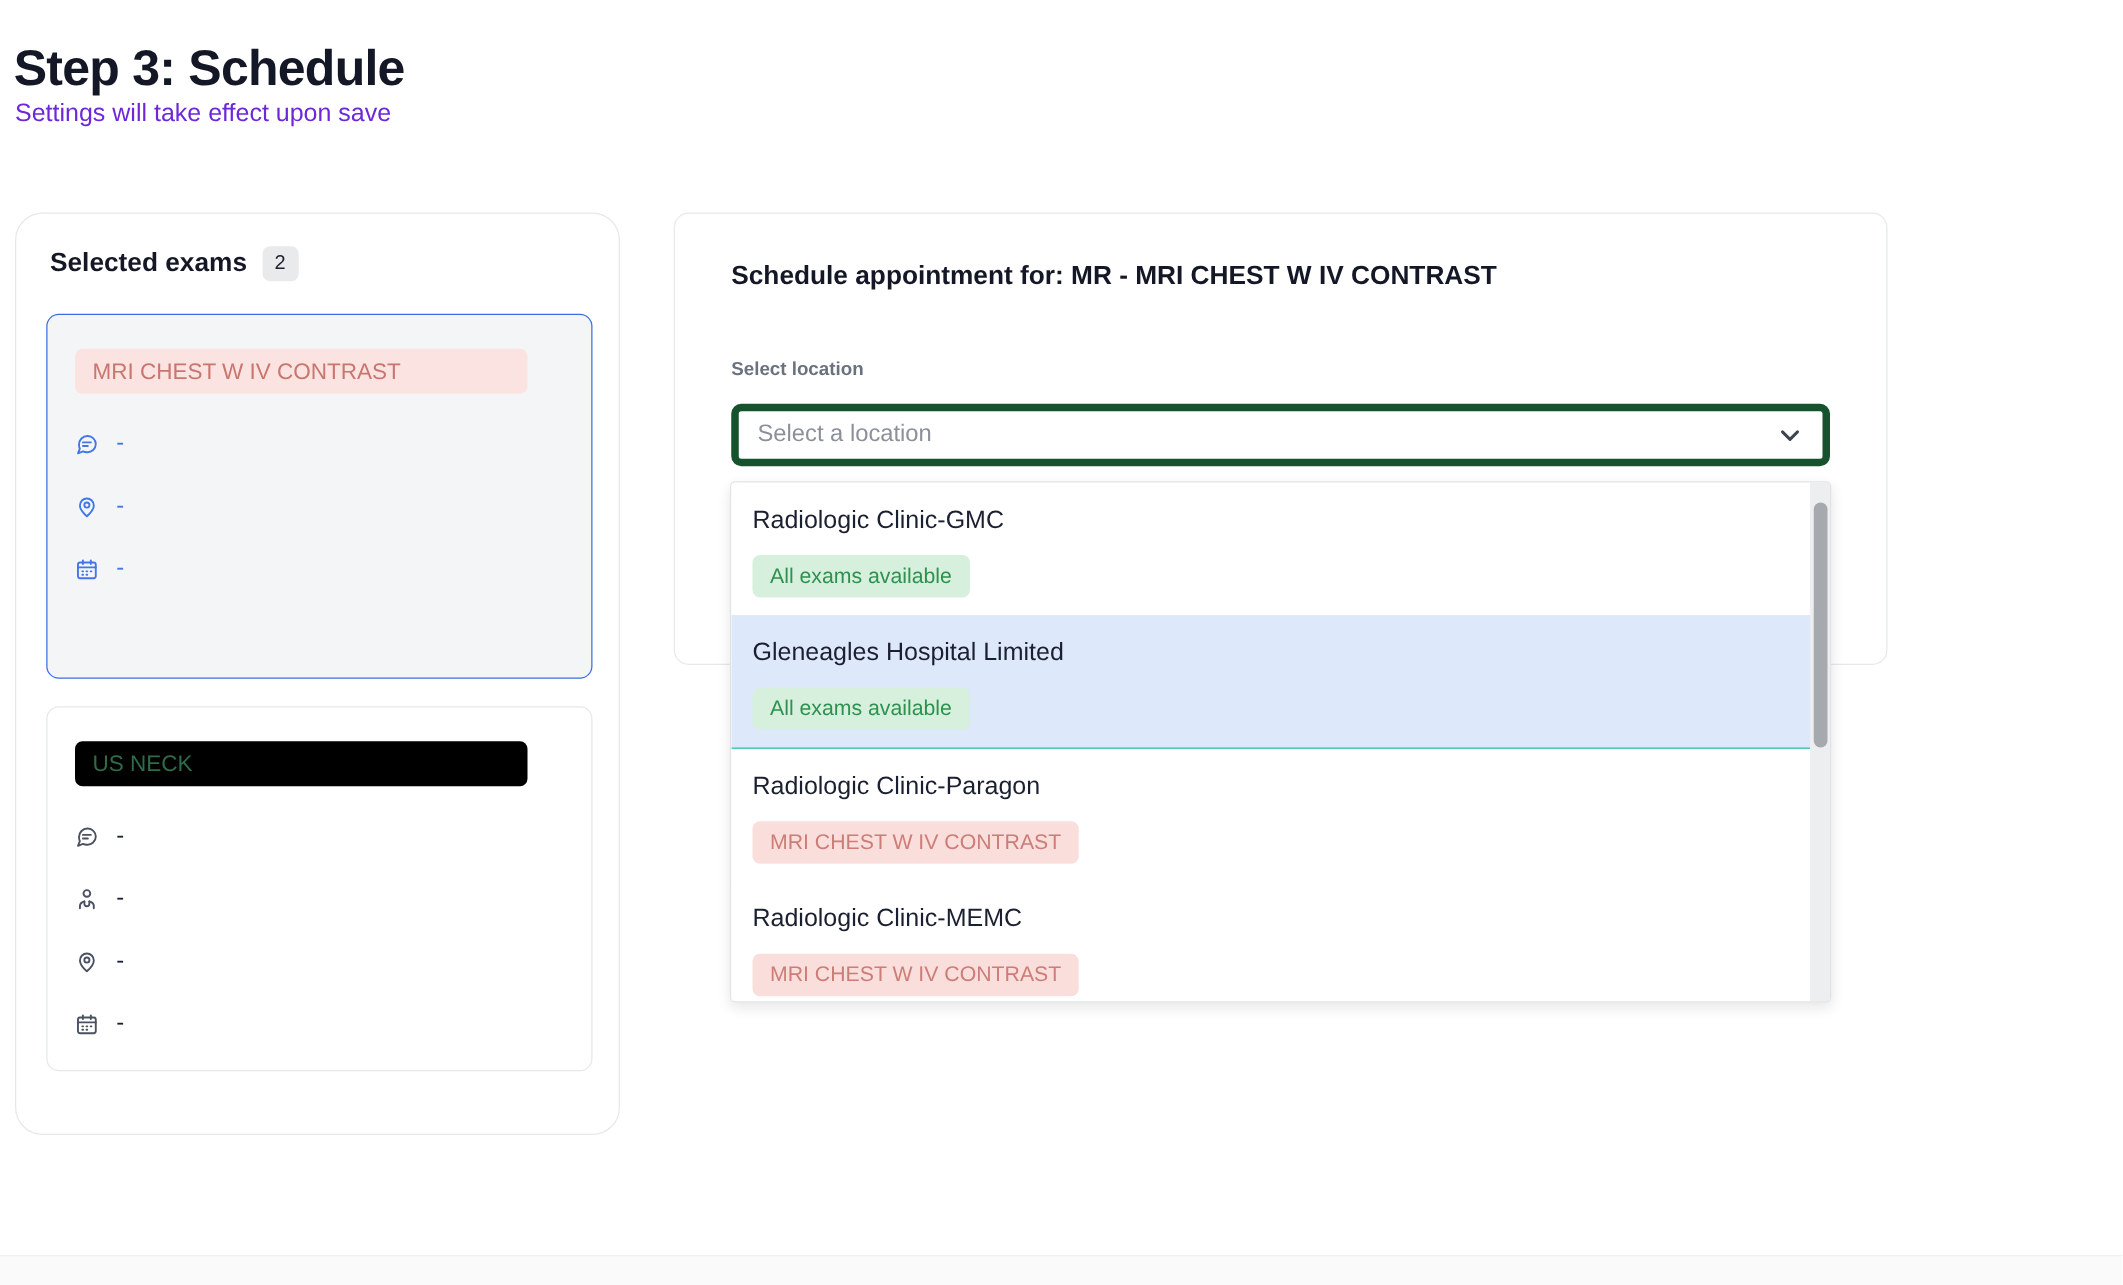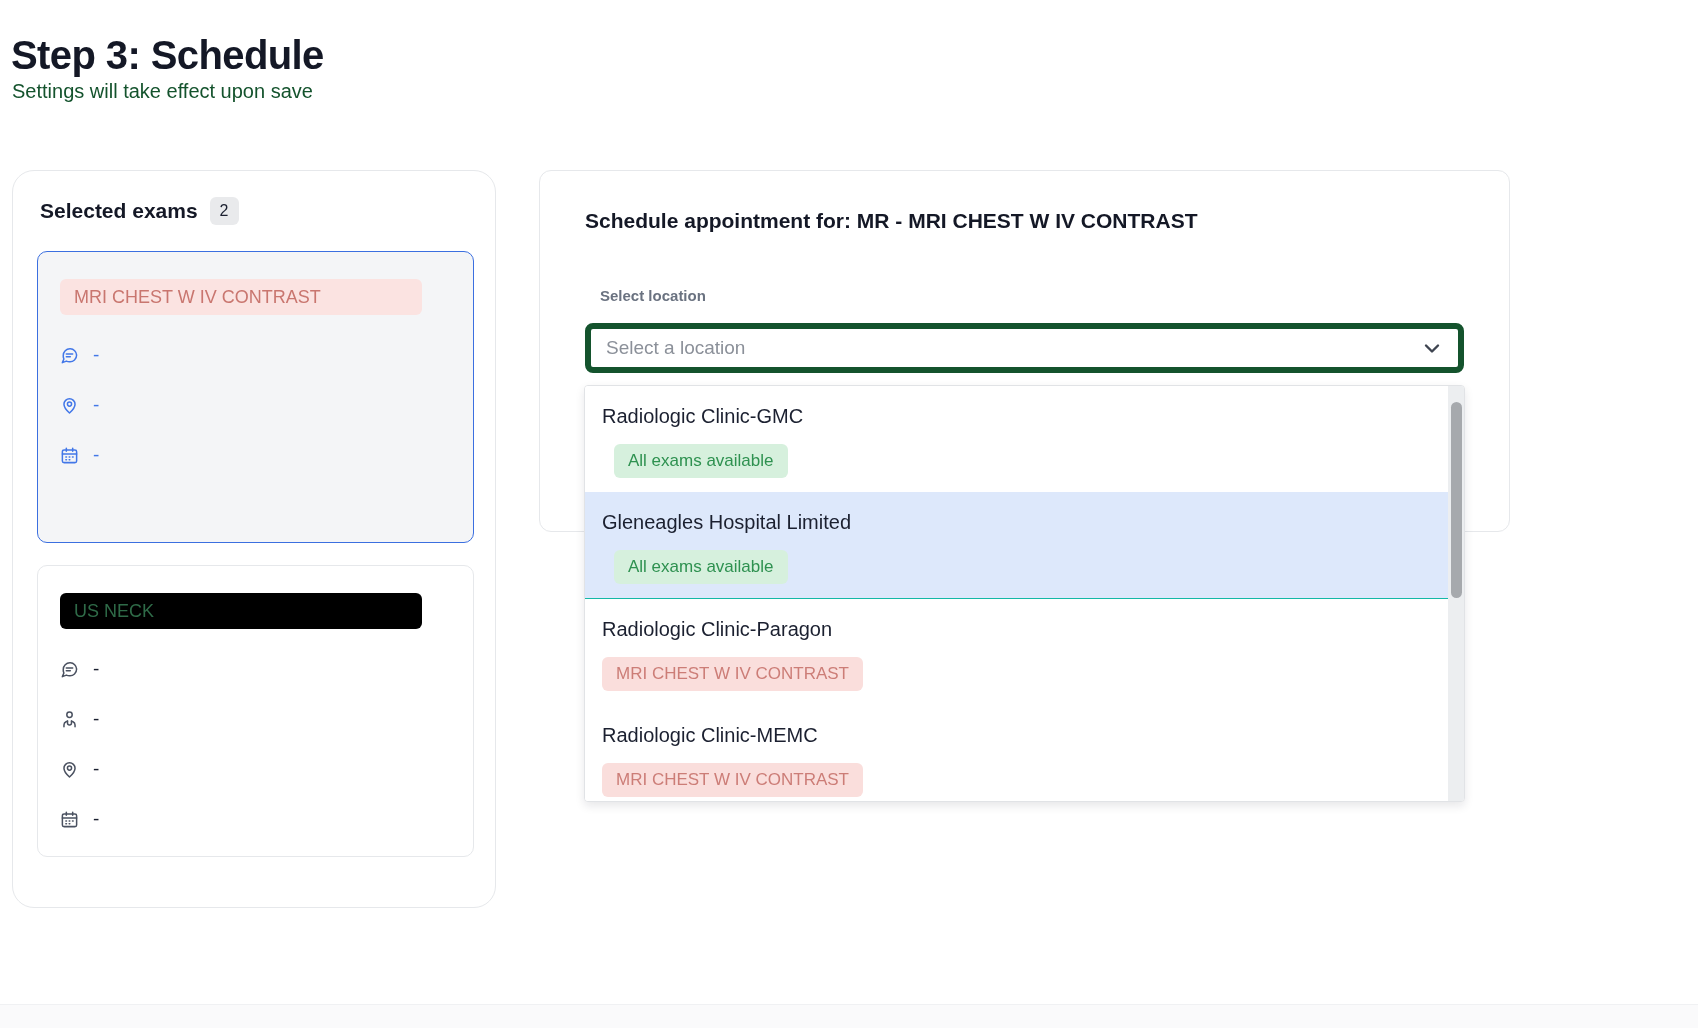--- a/index.html
+++ b/index.html
@@ -24,21 +24,21 @@
 
   
   .page-title {
     position: absolute; left: 11px; top: 0px;
     font-size: 40px; font-weight: 700; color: #141826;
     letter-spacing: -0.6px; line-height: 56px;
     white-space: nowrap;
   }
   .page-subtitle {
     position: absolute; left: 12px; top: 76px;
-    font-size: 20px; font-weight: 400; color: #14532d;
+    font-size: 20px; font-weight: 400; color: #6d28d9;
     line-height: 30px; white-space: nowrap;
   }
 
   
   .left-card {
     position: absolute; left: 12px; top: 170px;
     width: 484px; height: 738px;
     background: #ffffff;
     border: 1px solid #e6e8eb;
     border-radius: 22px;
@@ -109,21 +109,20 @@
   }
   .right-card-title {
     position: absolute; left: 45px; top: 38px;
     font-size: 21px; font-weight: 700; color: #141826;
     white-space: nowrap;
   }
   .field-label {
     position: absolute; left: 45px; top: 116px;
     font-size: 15px; font-weight: 700; color: #6a7280;
     white-space: nowrap;
-    margin-left: 15px;
   }
   .select-box {
     position: absolute; left: 45px; top: 152px;
     width: 879px; height: 50px;
     background: #ffffff;
     border: 6px solid #14532d;
     border-radius: 8px;
     display: flex; align-items: center;
     padding: 0 14px 0 15px;
   }
@@ -160,21 +159,21 @@
     white-space: nowrap;
   }
   .dd-tag {
     display: inline-flex; align-items: center;
     margin-top: 14px;
     height: 34px; border-radius: 6px;
     padding: 0 14px;
     font-size: 17px; line-height: 34px;
     white-space: nowrap;
   }
-  .dd-tag.green { background: #d6f0dd; color: #2e9150; margin-left: 12px; }
+  .dd-tag.green { background: #d6f0dd; color: #2e9150; }
   .dd-tag.red   { background: #fadedc; color: #cc7d77; }
 
   .dd-scrollbar-track {
     position: absolute; right: 0; top: 0;
     width: 16px; height: 415px;
     background: #eceef0;
   }
   .dd-scrollbar-thumb {
     position: absolute; left: 3px; top: 16px;
     width: 11px; height: 196px;

